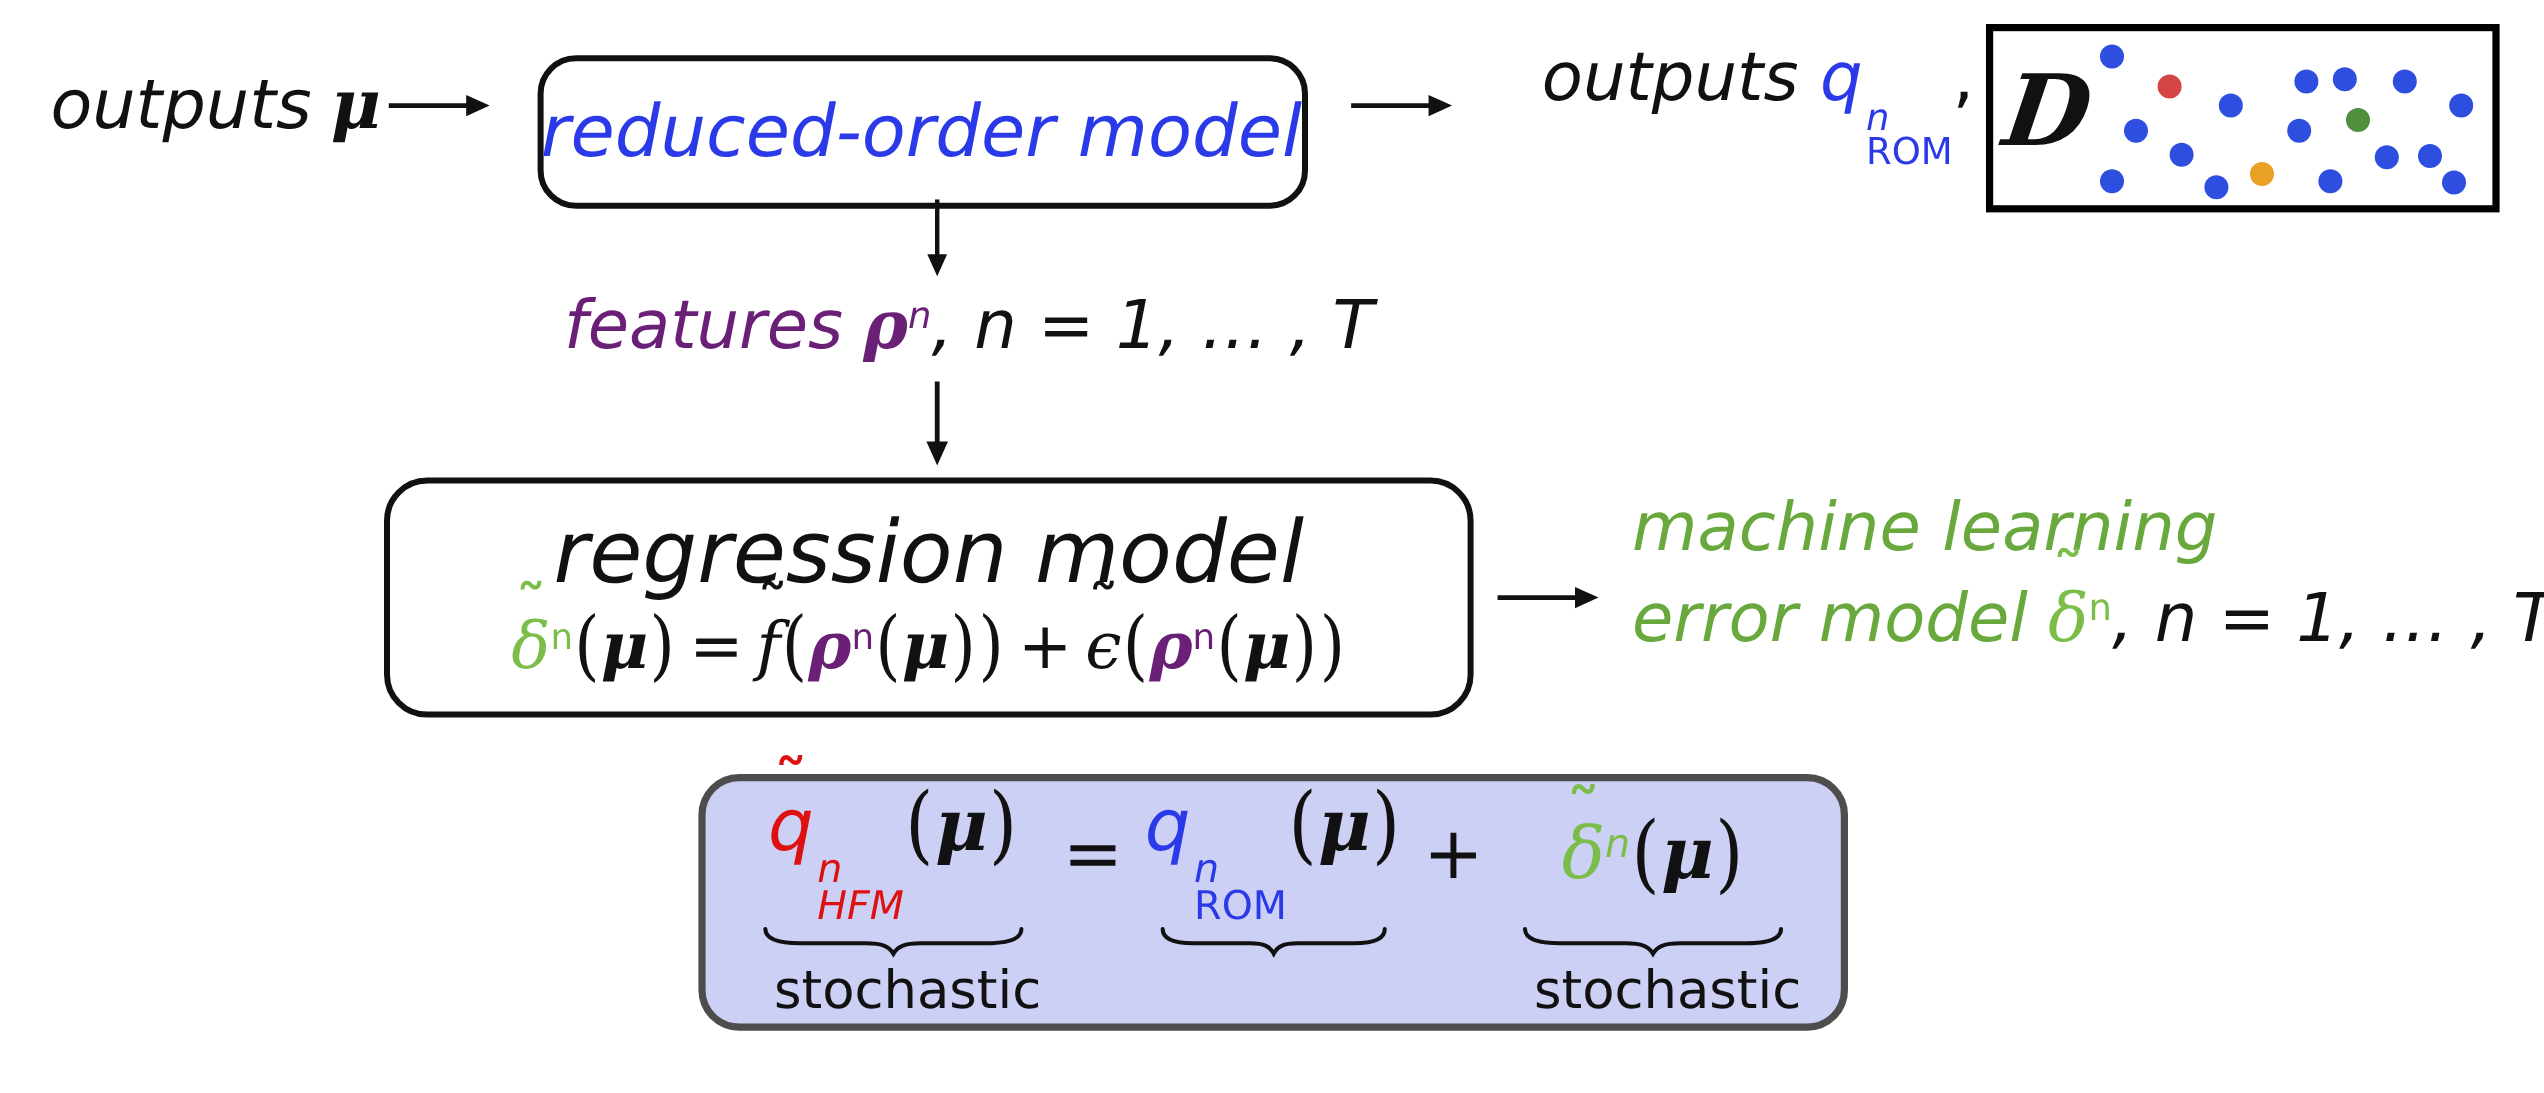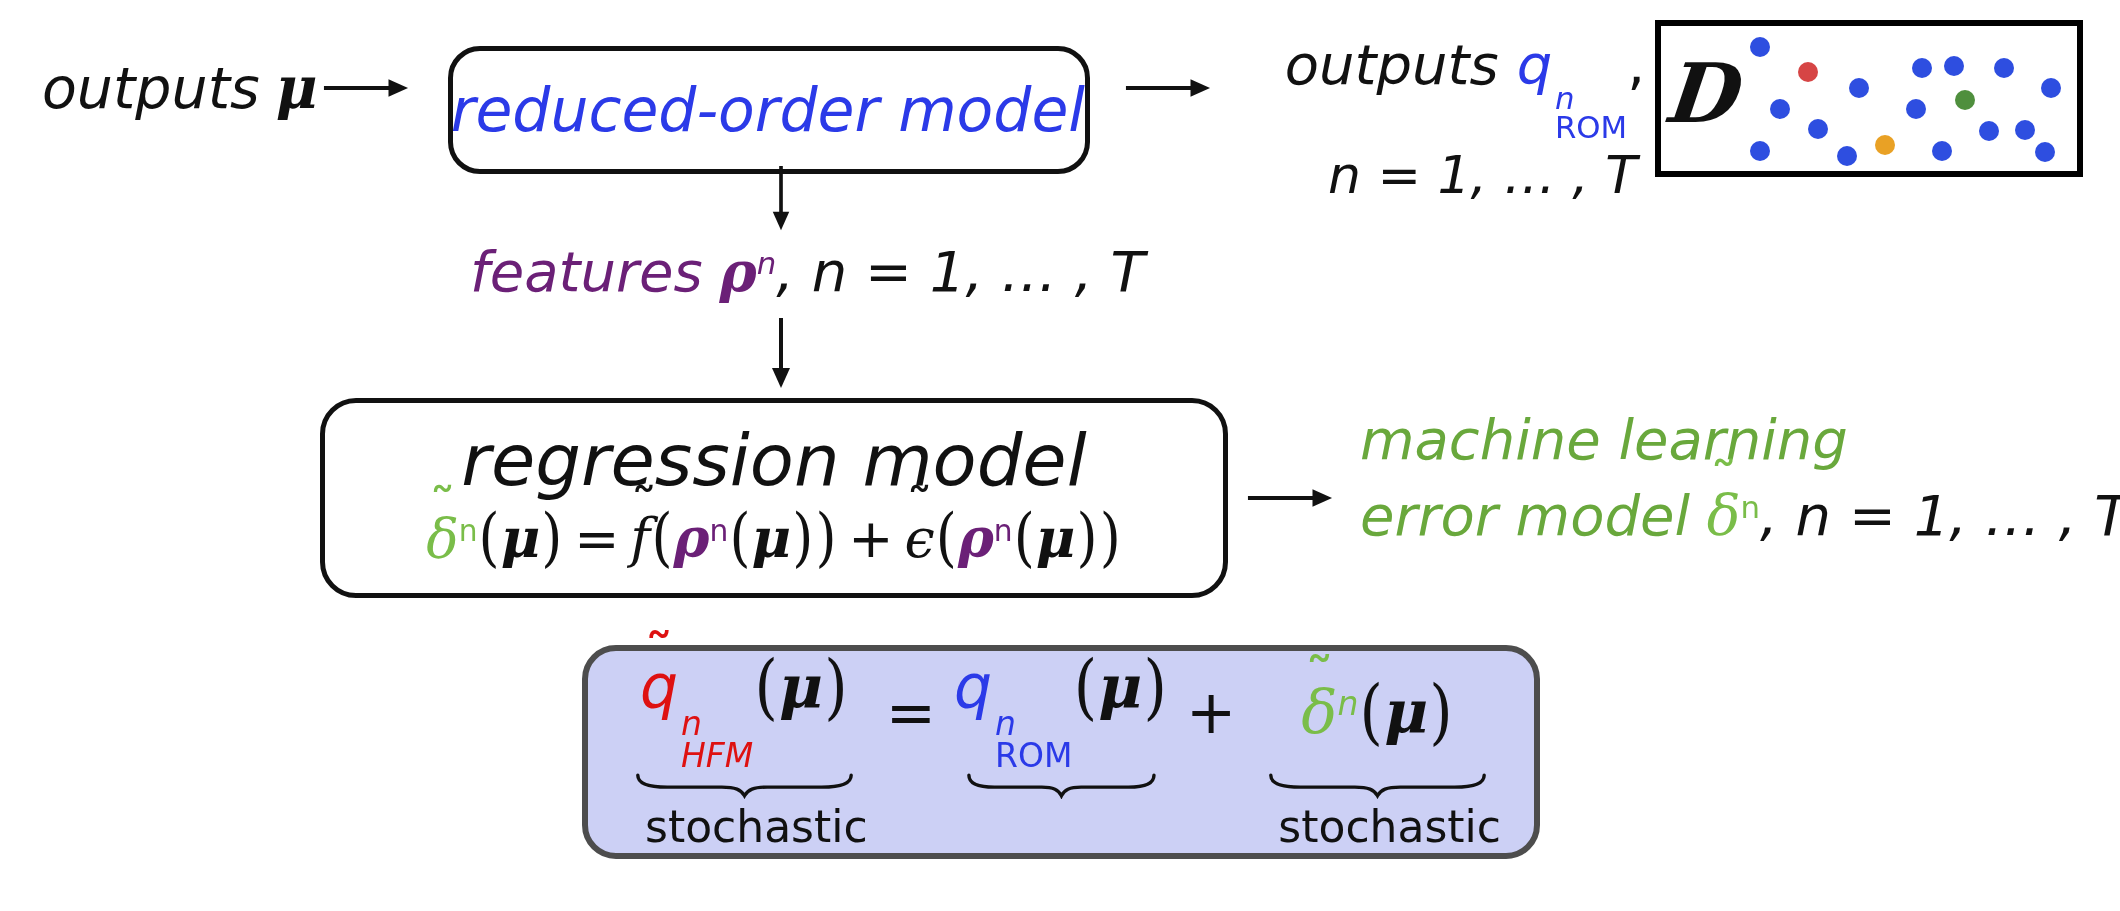--- a/index.html
+++ b/index.html
@@ -126,21 +126,20 @@
       </svg>
   </div>
 
   <div class="abs outputs">
     <div class="oline1">
       <span class="it">outputs</span><span class="gap"></span><span class="blue it">q</span><span class="stk blue">
           <span class="su it">n</span>
           <span class="sb">ROM</span>
         </span><span>,</span>
     </div>
-    <div class="oline2 it">n = 1, … , T</div>
   </div>
 
   <div class="abs dataset-box">
     <span class="script-d">D</span>
     <div>
         <div class="dot" style="left: 89px; top: 11px; background: var(--dot_blue);"></div>
         <div class="dot" style="left: 137px; top: 36px; background: var(--dot_red);"></div>
         <div class="dot" style="left: 188px; top: 52px; background: var(--dot_blue);"></div>
         <div class="dot" style="left: 251px; top: 32px; background: var(--dot_blue);"></div>
         <div class="dot" style="left: 283px; top: 30px; background: var(--dot_blue);"></div>

